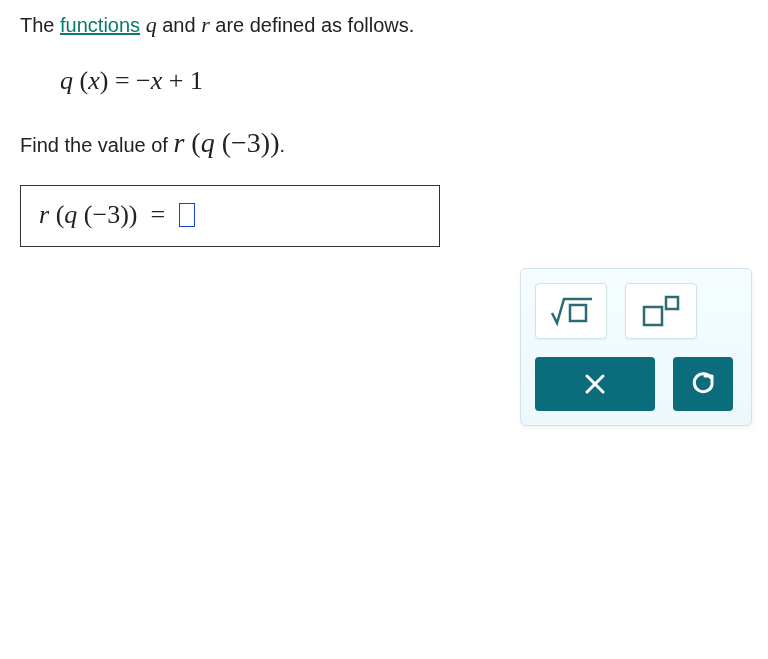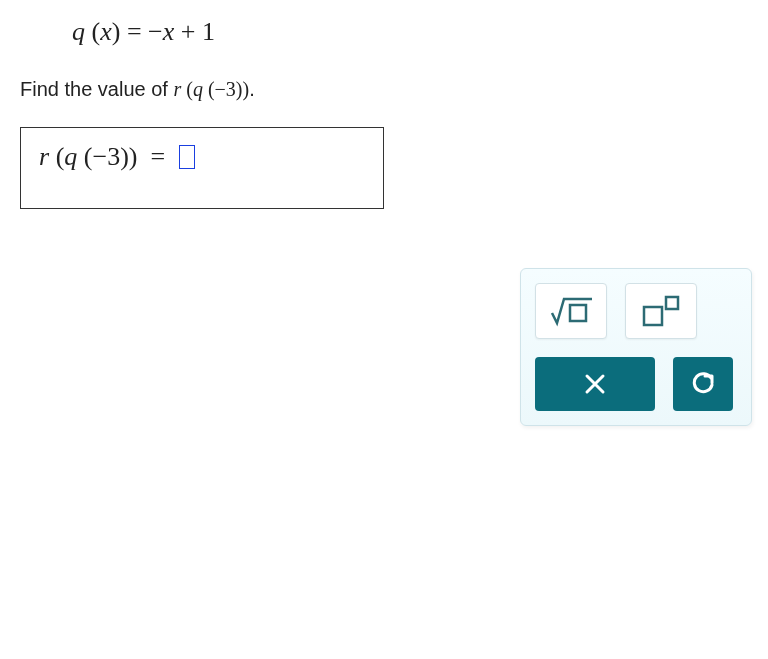--- a/index.html
+++ b/index.html
@@ -26,50 +26,50 @@
     text-decoration: underline;
   }
   .mathvar {
     font-family: "Times New Roman", Times, serif;
     font-style: italic;
     font-size: 22px;
   }
   .defs {
     font-family: "Times New Roman", Times, serif;
     font-size: 26px;
-    margin-left: 52px;
+    margin-left: 40px;
     margin-bottom: 24px;
     line-height: 1.7;
   }
   .defs .row {
     white-space: nowrap;
   }
   .it { font-style: italic; }
   sup.exp {
     font-size: 16px;
     vertical-align: 10px;
     margin-left: 1px;
   }
   .prompt {
     font-size: 20px;
     margin-bottom: 26px;
   }
   .prompt .mathinline {
     font-family: "Times New Roman", Times, serif;
-    font-size: 20px;
+    font-size: 28px;
   }
   .answer-area {
     display: flex;
     align-items: flex-start;
     gap: 50px;
   }
   .answer-box {
     border: 1px solid #333;
-    padding: 14px 18px 36px 18px;
-    width: 364px;
+    padding: 14px 18px 16px 18px;
+    width: 420px;
     box-sizing: border-box;
     font-family: "Times New Roman", Times, serif;
     font-size: 26px;
     display: flex;
     align-items: center;
     gap: 10px;
   }
   .answer-expr {
     white-space: nowrap;
   }
@@ -128,20 +128,23 @@
     cursor: pointer;
   }
   .action-btn.wide { width: 120px; }
   .action-btn.narrow { width: 60px; }
 </style>
 </head>
 <body>
 
 <div class="page">
 
+  <div class="intro">
+    <span>The </span><a class="link" href="#">functions</a><span> </span><span class="mathvar">q</span><span> and </span><span class="mathvar">r</span><span> are defined as follows.</span>
+  </div>
 
   <div class="defs">
     <div class="row">
       <span class="it">q</span>
       <span>(</span><span class="it">x</span><span>) = </span>
       <span>−</span><span class="it">x</span>
       <span>+ 1</span>
     </div>
   </div>
 

